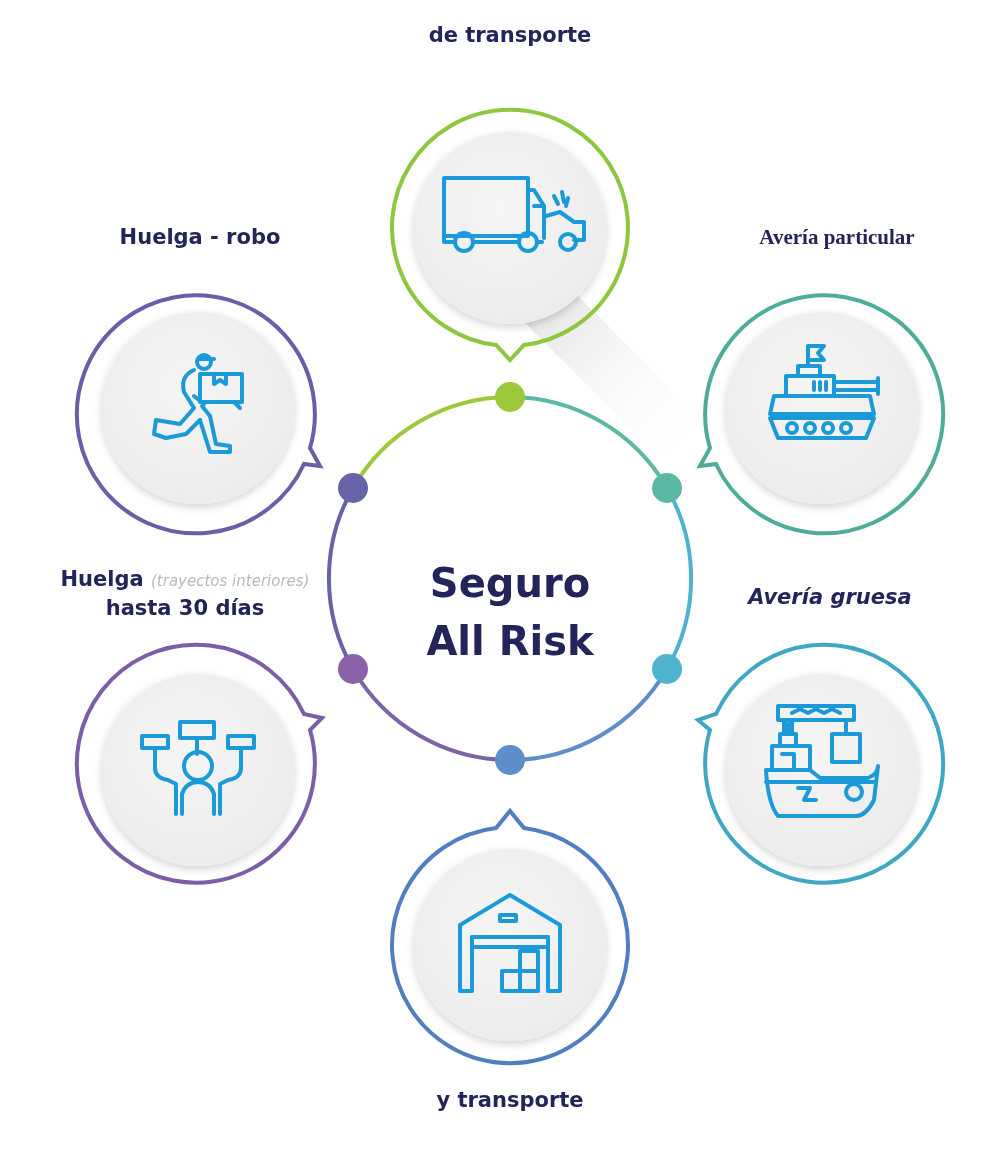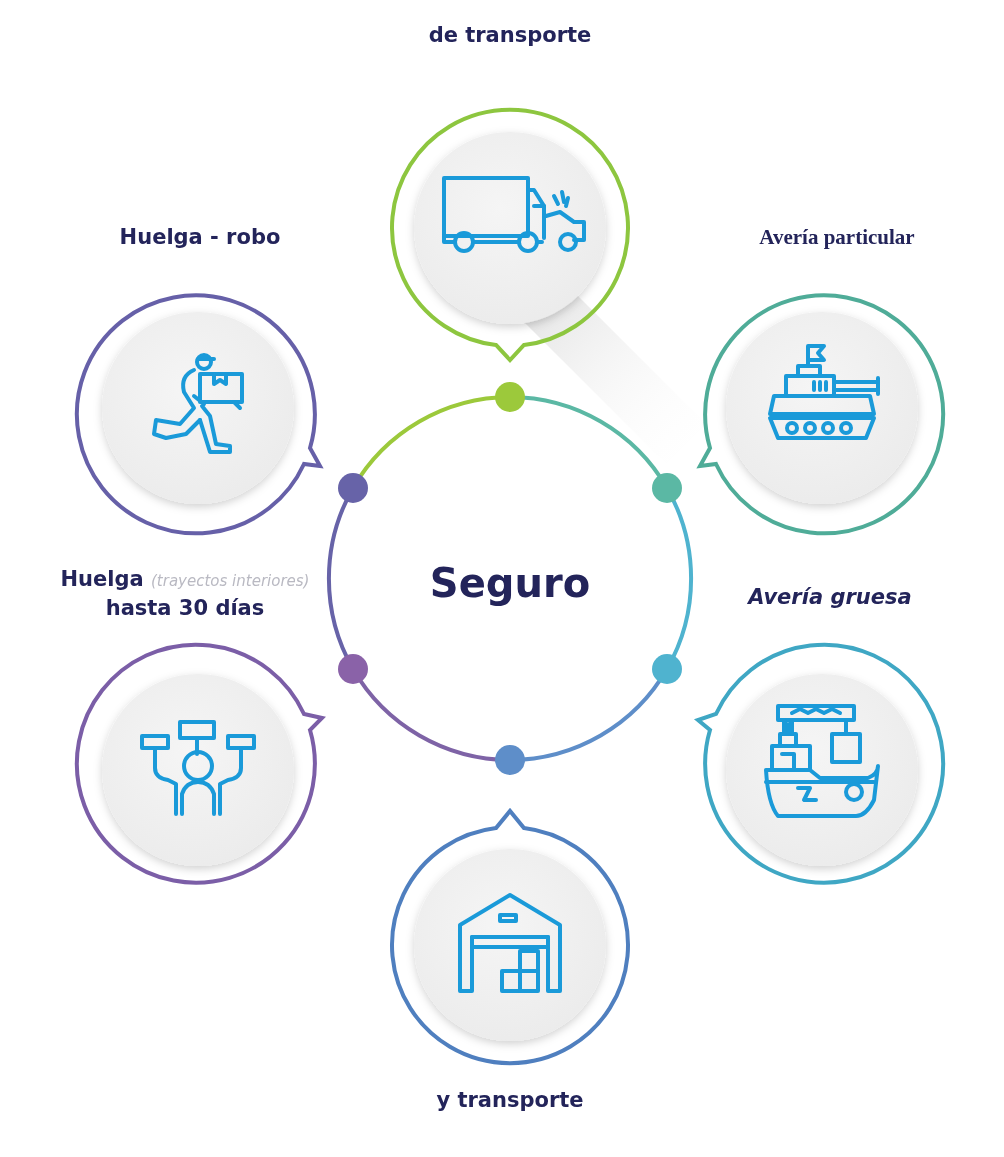--- a/index.html
+++ b/index.html
@@ -140,20 +140,21 @@
       <rect x="50" y="22" width="42" height="28"></rect>
       <path d="M64 22 V32 L70 28 L76 32 V22"></path>
       <path d="M50 68 L60 100 H80 V94 L66 92 L60 64 L52 54"></path>
       <path d="M84 50 L90 56 M44 44 L54 52"></path>
     </g>
   </g>
 </svg>
 
 <div class="center-title">
   <div>Seguro</div>
+  <div>All Risk</div>
 </div>
 
 <div class="label" style="left:330px; top:22px; width:360px;">
   <div>de transporte</div>
 </div>
 
 <div class="label" style="left:692px; top:224px; width:290px;font-family:Liberation Serif, serif;">
   <div>Avería particular</div>
 </div>
 

